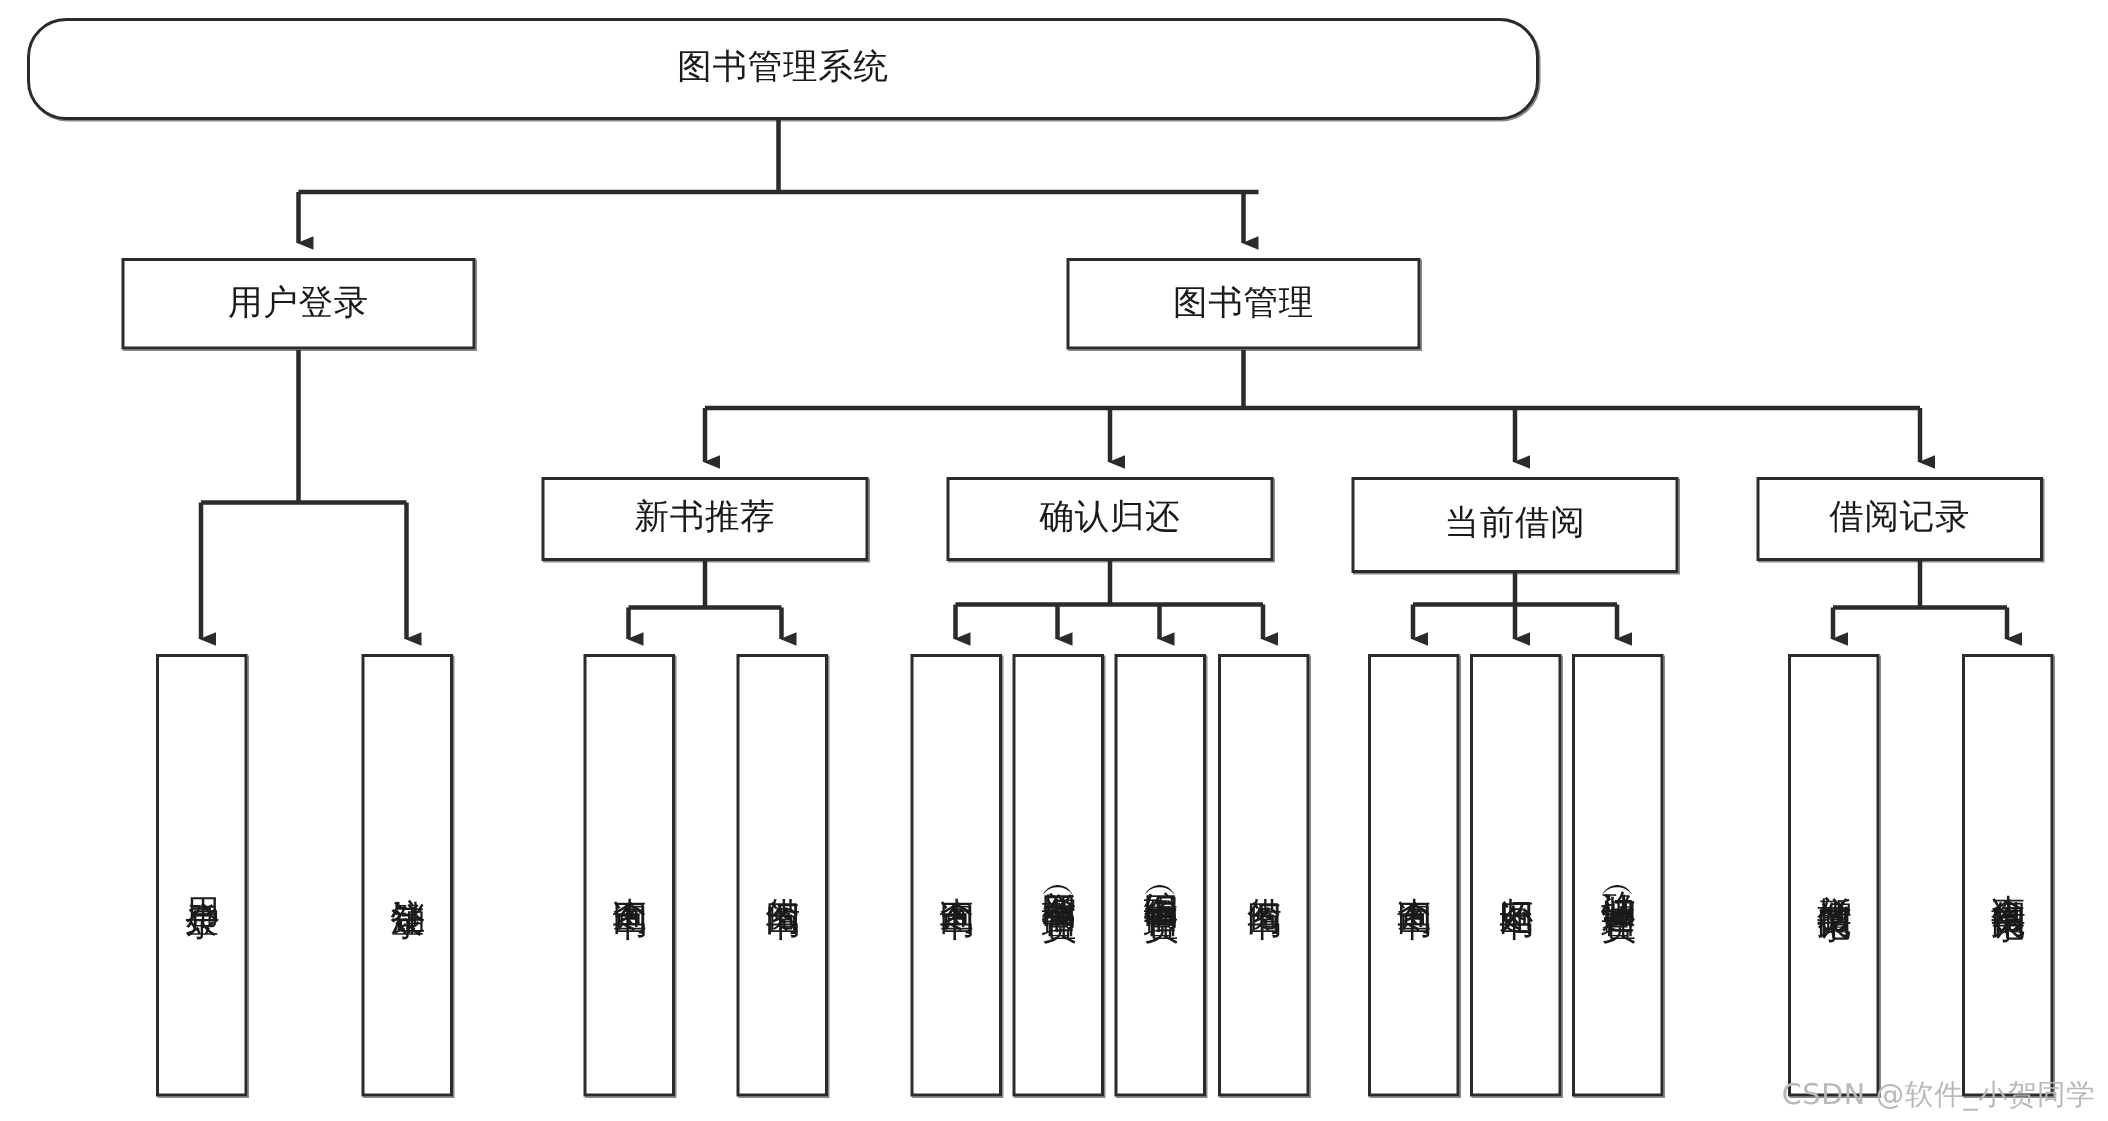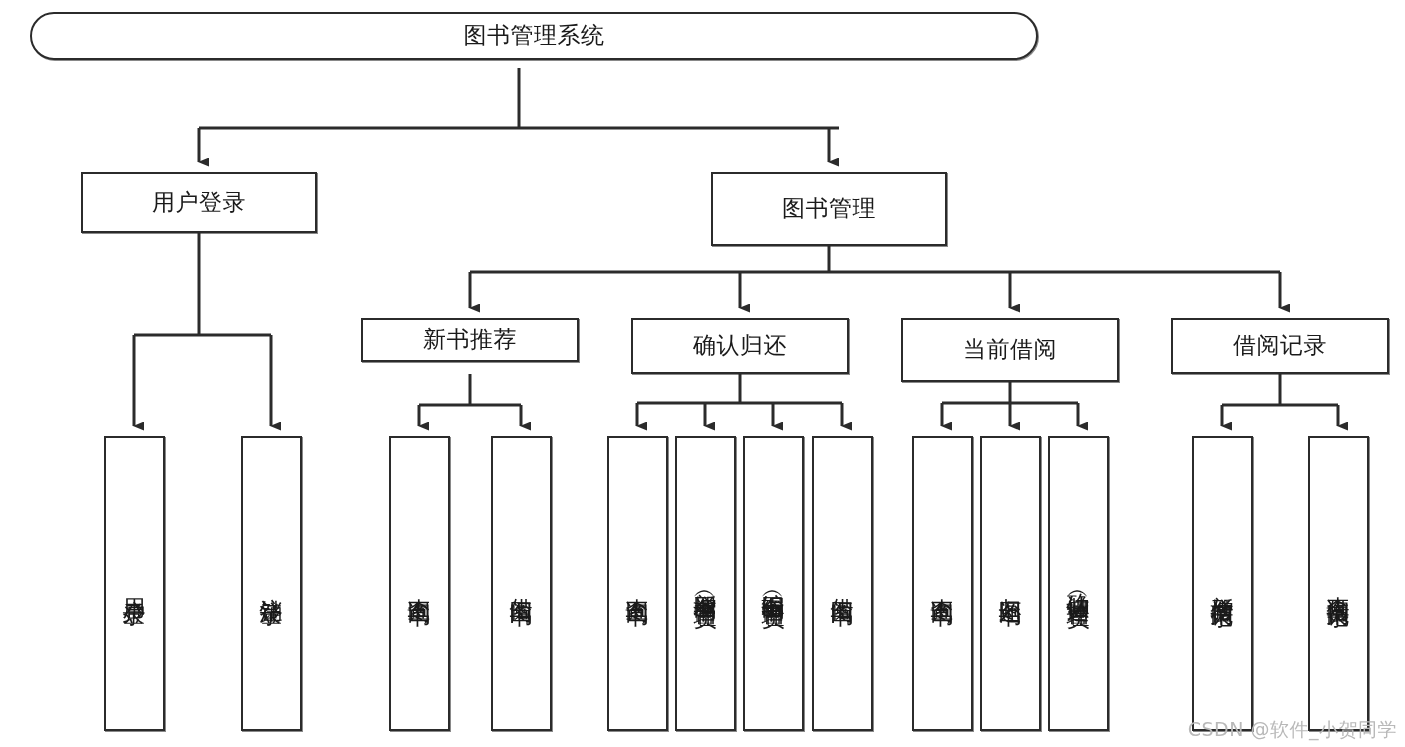--- a/index.html
+++ b/index.html
@@ -119,41 +119,41 @@
       <path d="M1010,403 L1010,426" marker-end="url(#arrowhead)"></path>
       <path d="M1078,403 L1078,426" marker-end="url(#arrowhead)"></path>
 
       <path d="M1280,374 L1280,405"></path>
       <path d="M1222,405 L1338,405"></path>
       <path d="M1222,405 L1222,426" marker-end="url(#arrowhead)"></path>
       <path d="M1338,405 L1338,426" marker-end="url(#arrowhead)"></path>
     </g>
   </svg>
 
-  <div class="node node-h node-root" style="left:30px; top:12px; width:1008px; height:48px;border-radius:26px;">
+  <div class="node node-h node-root" style="left:18px; top:12px; width:1008px; height:68px;border-radius:26px;">
     <span class="node-label">图书管理系统</span>
   </div>
 
   <div class="node node-h" style="left:81px; top:172px; width:236px; height:61px;">
     <span class="node-label">用户登录</span>
   </div>
-  <div class="node node-h" style="left:711px; top:172px; width:236px; height:74px;">
+  <div class="node node-h" style="left:711px; top:172px; width:236px; height:61px;">
     <span class="node-label">图书管理</span>
   </div>
 
-  <div class="node node-h" style="left:361px; top:318px; width:218px; height:44px;">
+  <div class="node node-h" style="left:361px; top:318px; width:218px; height:56px;">
     <span class="node-label">新书推荐</span>
   </div>
   <div class="node node-h" style="left:631px; top:318px; width:218px; height:56px;">
     <span class="node-label">确认归还</span>
   </div>
   <div class="node node-h" style="left:901px; top:318px; width:218px; height:64px;">
     <span class="node-label">当前借阅</span>
   </div>
-  <div class="node node-h" style="left:1171px; top:318px; width:218px; height:56px;">
+  <div class="node node-h" style="left:1171px; top:318px; width:191px; height:56px;">
     <span class="node-label">借阅记录</span>
   </div>
 
   <div class="node node-v" style="left:104px; top:436px; width:61px; height:295px;">
     <span class="node-label">用户登录</span>
   </div>
   <div class="node node-v" style="left:241px; top:436px; width:61px; height:295px;">
     <span class="node-label">注销登录</span>
   </div>
 

